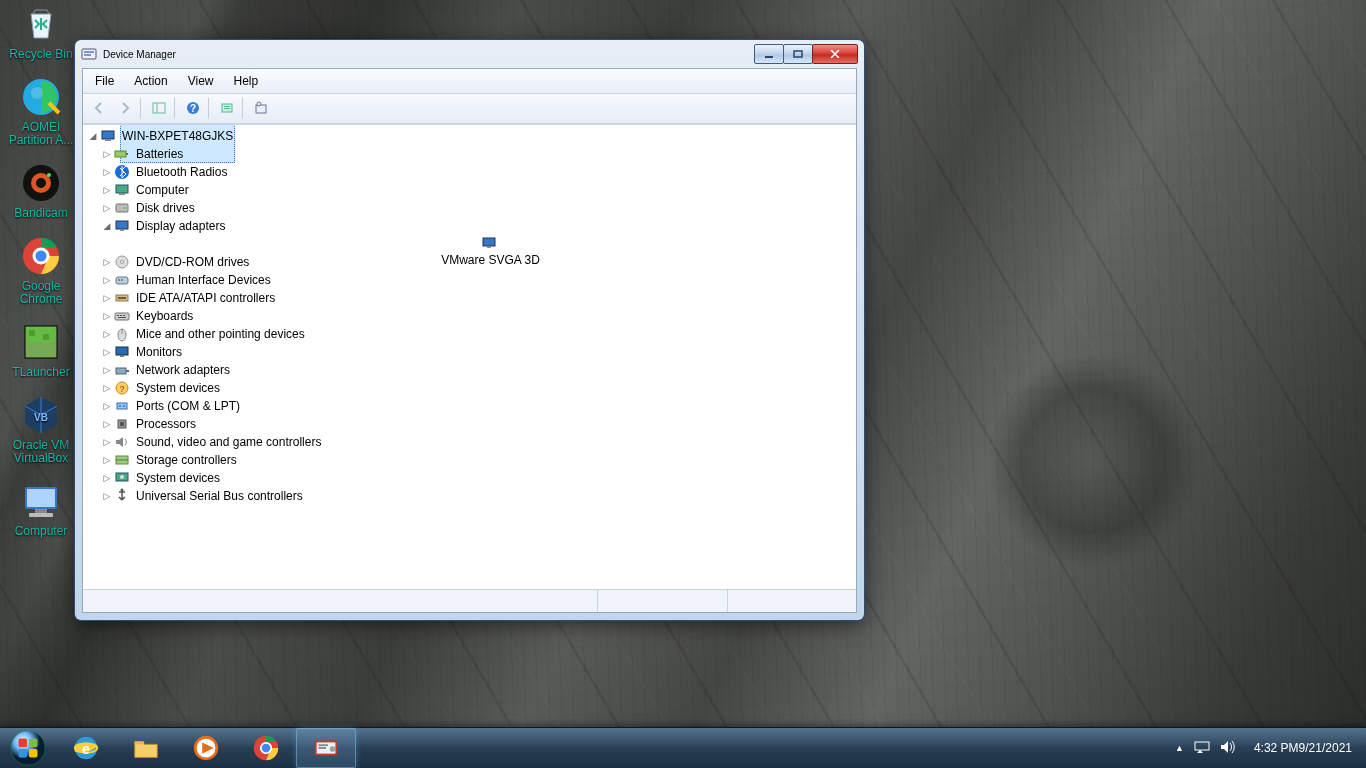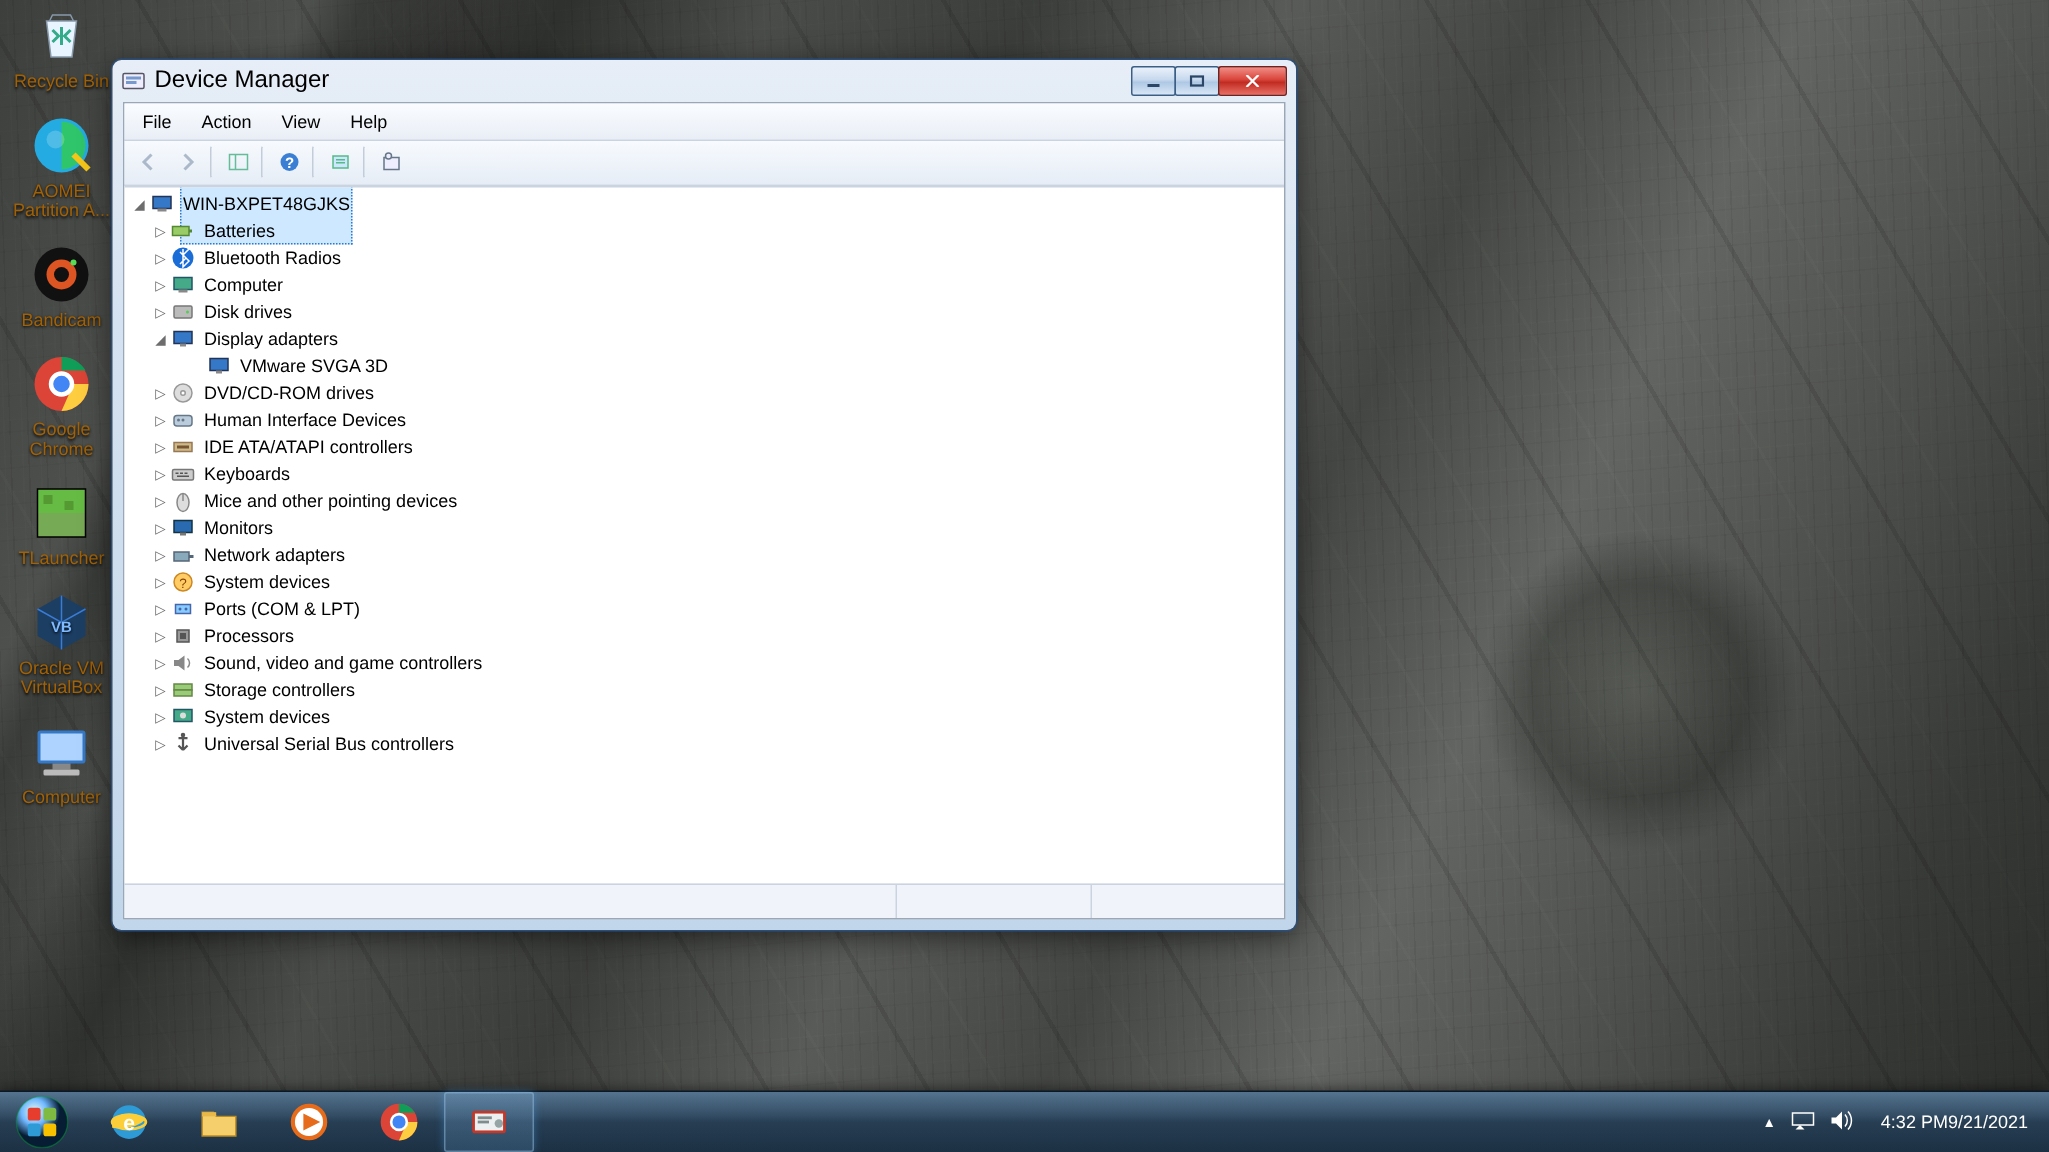--- a/index.html
+++ b/index.html
@@ -13,29 +13,29 @@
 }
 .desktop::after{content:"";position:absolute;inset:0;background:
  repeating-linear-gradient(88deg,transparent 0 7px,#ffffff06 7px 8px,transparent 8px 11px,#00000010 11px 12px),
  repeating-linear-gradient(175deg,transparent 0 15px,#ffffff04 15px 16px,transparent 16px 23px,#00000008 23px 24px),
  repeating-linear-gradient(60deg,transparent 0 40px,#ffffff08 40px 42px,transparent 42px 90px,#0000001a 90px 93px);
  mix-blend-mode:overlay;
 }
 
 
 .desk-icons{position:absolute;top:0;left:0;display:flex;flex-direction:column;gap:14px;padding:2px 4px;}
-.di{width:74px;display:flex;flex-direction:column;align-items:center;gap:2px;color:#a16207;text-align:center;text-shadow:0 1px 2px #000;}
+.di{width:74px;display:flex;flex-direction:column;align-items:center;gap:2px;color:#14b8a6;text-align:center;text-shadow:0 1px 2px #000;}
 .di .ic{width:44px;height:44px;display:flex;align-items:center;justify-content:center;}
 .di .lbl{font-size:12px;line-height:13px;}
 
 
 .win{position:absolute;left:75px;top:40px;width:789px;height:580px;border-radius:6px;background:linear-gradient(#e7eef7,#d5e2f1 30%,#cbdcee 70%,#c1d6ea);box-shadow:0 0 0 1px #2b4f7a, 0 4px 20px rgba(0,0,0,.55);display:flex;flex-direction:column;}
 .titlebar{height:28px;display:flex;align-items:center;padding:0 6px;gap:6px;}
 .titlebar .ticon{width:16px;height:16px;}
-.titlebar .ttxt{flex:1;color:#000;font-size:16px;}
+.titlebar .ttxt{flex:1;color:#000;font-size:10px;}
 .winbtns{display:flex;gap:0;}
 .wbtn{width:28px;height:18px;border:1px solid #3a5e86;border-radius:2px;margin-left:-1px;display:flex;align-items:center;justify-content:center;font-size:9px;font-family:Arial;line-height:1;}
 .wbtn.min,.wbtn.max{background:linear-gradient(#eaf1fb,#c7d9ee 45%,#aec8e4 55%,#d9e7f6);color:#2b4666;}
 .wbtn.close{width:44px;background:linear-gradient(#f08d86,#d9443a 45%,#c12c22 55%,#e76e64);color:#fff;border-color:#7a1e18;}
 .wbtn svg{display:block;}
 
 
 .client{margin:0 7px 7px 7px;flex:1;display:flex;flex-direction:column;border:1px solid #9aa7b7;background:#f4f7fb;}
 .menubar{background:linear-gradient(#fafcff,#e9eef6);border-bottom:1px solid #c9d4e0;padding:3px 4px;display:flex;gap:4px;}
 .menubar span{padding:2px 8px;border-radius:2px;}
@@ -45,21 +45,21 @@
 .tb.sep{width:2px;height:20px;border-left:1px solid #c2cdd9;margin:0 1px;}
 .tb.dis{opacity:.45;}
 
 .tree-wrap{flex:1;background:#fff;border-top:1px solid #c9d4e0;overflow:auto;padding:2px 0 2px 4px;}
 .node{display:flex;align-items:center;height:18px;line-height:18px;white-space:nowrap;font-size:12px;}
 .exp{width:12px;text-align:center;color:#6d6d6d;font-size:9px;font-family:Arial;margin-right:1px;}
 .nicon{width:16px;height:16px;margin-right:4px;flex-shrink:0;display:inline-flex;align-items:center;justify-content:center;}
 .node .lbl{padding:0 2px;}
 .node.selected .lbl{background:#cde8ff;border:1px dotted #2a7ad1;padding:17px 1px;}
 .d1{padding-left:14px;}
-.d2{padding-left:38px;}
+.d2{padding-left:38px;flex-direction:column;}
 .d0{padding-left:0;}
 .status{height:22px;border-top:1px solid #c9d4e0;background:#f0f4fa;display:flex;}
 .status>div{border-left:1px solid #c9d4e0;flex:1;}
 .status>div:first-child{flex:4;border-left:none;}
 
 
 .taskbar{position:absolute;left:0;bottom:0;right:0;height:40px;background:linear-gradient(#3a5b7a44,#1f374e44),linear-gradient(#5e7c96,#344c62 40%,#253a4d 50%,#1b2e3f);
  border-top:1px solid #0b1927;display:flex;align-items:stretch;box-shadow:0 -1px 8px rgba(0,0,0,.5);}
 .start{width:56px;display:flex;align-items:center;justify-content:center;}
 .pin{width:60px;display:flex;align-items:center;justify-content:center;border-radius:2px;}

